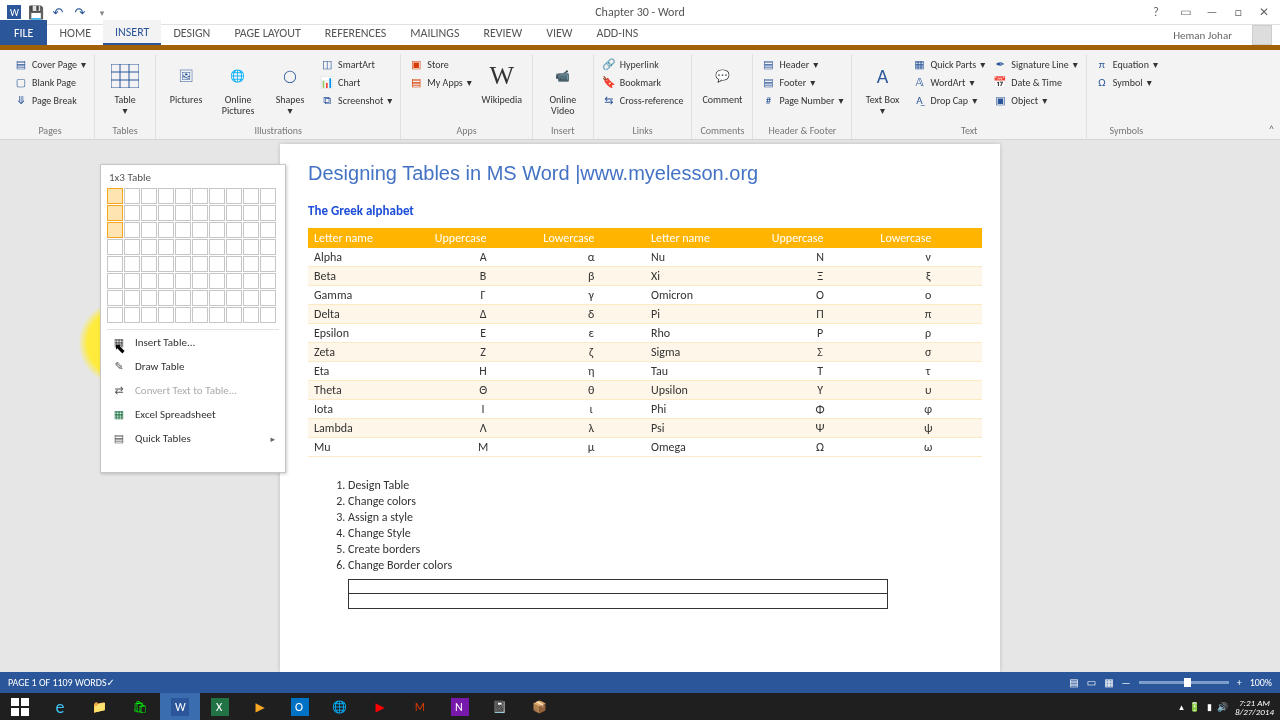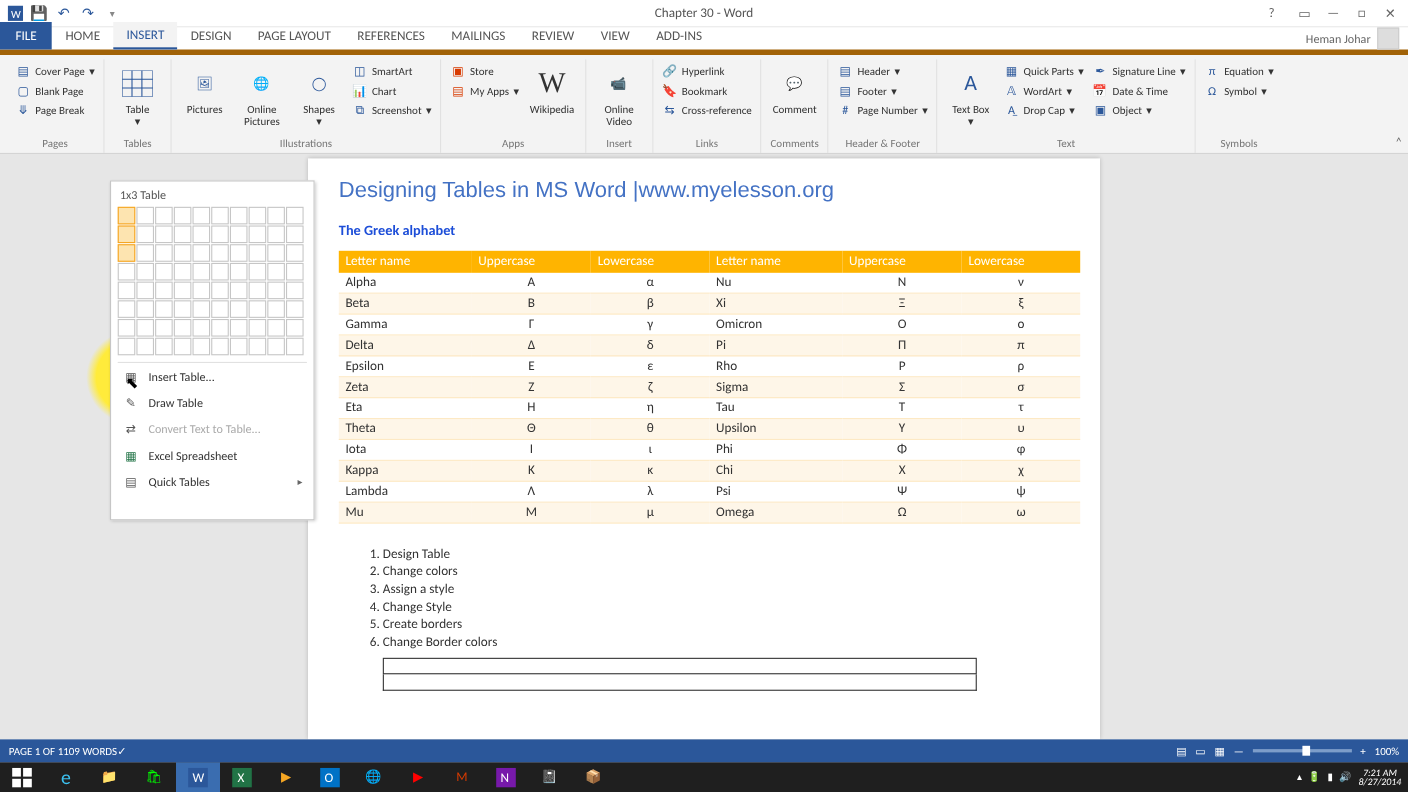--- a/index.html
+++ b/index.html
@@ -9,21 +9,21 @@
 .qat { display:flex; gap:6px; padding:0 6px; align-items:center; }
 .qat span { width:16px; height:16px; display:inline-flex; align-items:center; justify-content:center; color:#2b579a; font-size:13px; }
 .title-text { position:absolute; left:50%; transform:translateX(-50%); font-size:12px; color:#555; }
 .winbtns { margin-left:auto; display:flex; gap:2px; padding-right:4px; }
 .winbtns span { width:24px; height:18px; display:inline-flex; align-items:center; justify-content:center; color:#666; font-size:12px; }
 .help-icon { width:18px; height:18px; display:inline-flex; align-items:center; justify-content:center; color:#666; margin-right:4px;}
 .tabs { height:25px; background:#fff; display:flex; align-items:flex-end; border-bottom:5px solid #a16207; position:relative; }
 .file-tab { background:#2b579a; color:#fff; padding:4px 14px; font-size:12px; height:25px; display:flex; align-items:center; }
 .tab { padding:4px 12px; font-size:12px; color:#555; height:25px; display:flex; align-items:center; cursor:pointer; }
 .tab.active { color:#2b579a; border-bottom:2px solid #2b579a; background:#f3f3f3; }
-.user-area { margin-left:auto; display:flex; align-items:center; gap:6px; padding-right:8px; }
+.user-area { margin-left:auto; display:flex; align-items:center; gap:20px; padding-right:8px; }
 .user-name { font-size:11px; color:#666; }
 .avatar { width:20px; height:20px; background:#ddd; border:1px solid #ccc; }
 .ribbon { height:90px; background:#f3f3f3; border-bottom:1px solid #d4d4d4; display:flex; padding:4px 6px 0; position:relative; }
 .group { border-right:1px solid #e1e1e1; padding:2px 6px 0; display:flex; flex-direction:column; }
 .group-items { display:flex; gap:4px; flex:1; align-items:flex-start; }
 .group-label { font-size:10px; color:#777; text-align:center; padding:2px 0; }
 .big-btn { display:flex; flex-direction:column; align-items:center; width:48px; padding:4px 2px; cursor:pointer; }
 .big-btn .icon { width:32px; height:32px; display:flex; align-items:center; justify-content:center; color:#2b579a; }
 .big-btn .lbl { font-size:10px; color:#333; text-align:center; line-height:1.1; margin-top:2px; }
 .small-list { display:flex; flex-direction:column; gap:2px; }
@@ -470,28 +470,20 @@
             </tr>
             <tr>
               <td>Iota</td>
               <td class="col-u">Ι</td>
               <td class="col-u">ι</td>
               <td>Phi</td>
               <td class="col-u">Φ</td>
               <td class="col-u">φ</td>
             </tr>
             <tr>
-              <td>Kappa</td>
-              <td class="col-u">Κ</td>
-              <td class="col-u">κ</td>
-              <td>Chi</td>
-              <td class="col-u">Χ</td>
-              <td class="col-u">χ</td>
-            </tr>
-            <tr>
               <td>Lambda</td>
               <td class="col-u">Λ</td>
               <td class="col-u">λ</td>
               <td>Psi</td>
               <td class="col-u">Ψ</td>
               <td class="col-u">ψ</td>
             </tr>
             <tr>
               <td>Mu</td>
               <td class="col-u">Μ</td>

